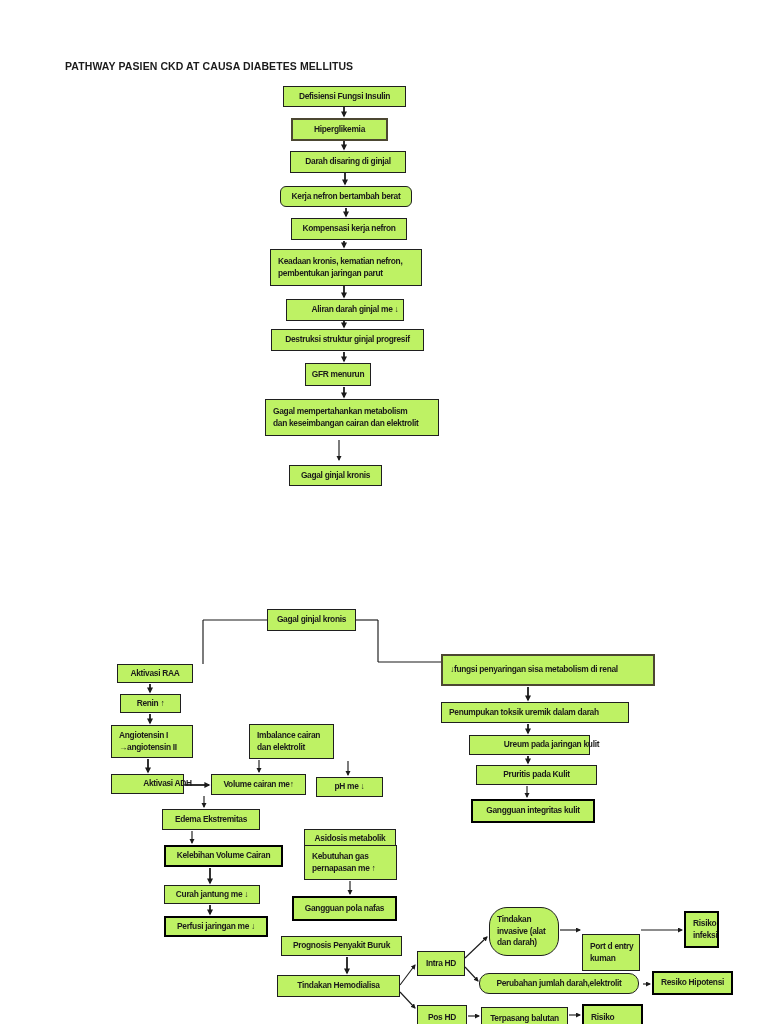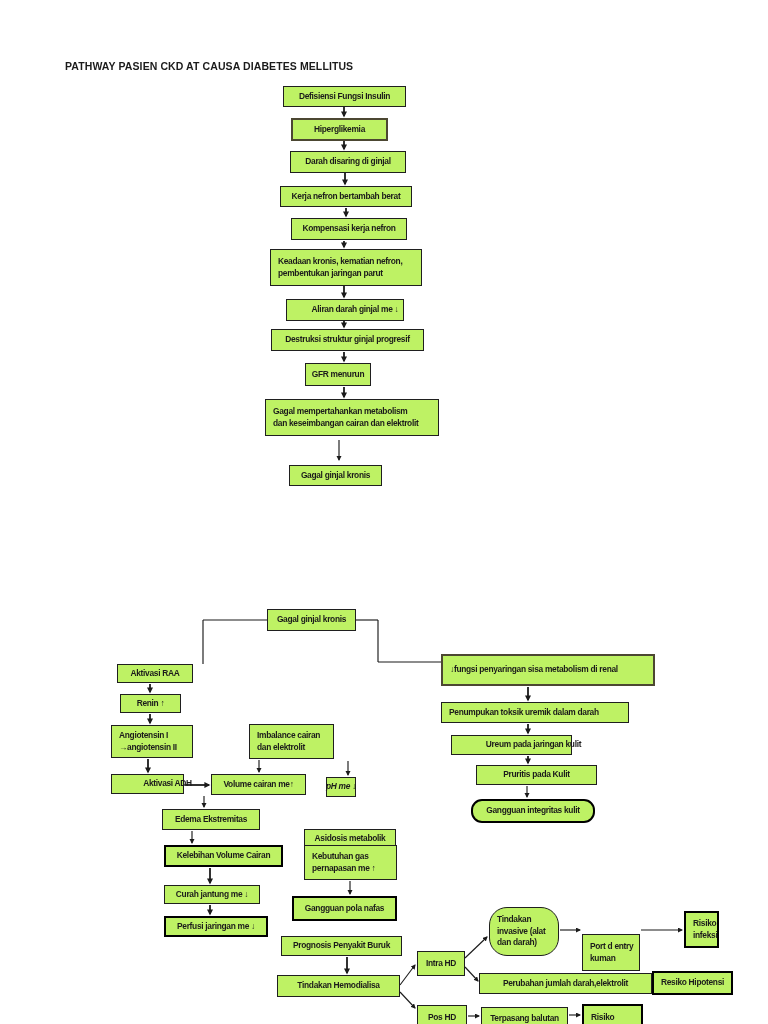--- a/index.html
+++ b/index.html
@@ -78,62 +78,62 @@
       <line x1="560" y1="930" x2="580" y2="930" stroke="#1b1b1b" stroke-width="1.15" marker-end="url(#ah-n)"></line>
       <line x1="641" y1="930" x2="682" y2="930" stroke="#1b1b1b" stroke-width="1.15" marker-end="url(#ah-n)"></line>
       <line x1="643" y1="984" x2="650" y2="984" stroke="#1b1b1b" stroke-width="1.15" marker-end="url(#ah-n)"></line>
       <line x1="468" y1="1016" x2="479" y2="1016" stroke="#1b1b1b" stroke-width="1.15" marker-end="url(#ah-n)"></line>
       <line x1="569" y1="1015" x2="580" y2="1015" stroke="#1b1b1b" stroke-width="1.15" marker-end="url(#ah-n)"></line>
     </svg>
   <div id="nodes-layer">
       <div class="node" style="left: 283px; top: 86px; width: 123px; height: 21px;">Defisiensi Fungsi Insulin</div>
       <div class="node accent" style="left: 291px; top: 118px; width: 97px; height: 23px;">Hiperglikemia</div>
       <div class="node" style="left: 290px; top: 151px; width: 116px; height: 22px;">Darah disaring di ginjal</div>
-      <div class="node" style="left: 280px; top: 186px; width: 132px; height: 21px;">Kerja nefron bertambah berat</div>
+      <div class="node" style="left: 280px; top: 186px; width: 132px; height: 21px; border-radius: 6px;">Kerja nefron bertambah berat</div>
       <div class="node" style="left: 291px; top: 218px; width: 116px; height: 22px;">Kompensasi kerja nefron</div>
       <div class="node left" style="left: 270px; top: 249px; width: 152px; height: 37px;">Keadaan kronis, kematian nefron,
 pembentukan jaringan parut</div>
       <div class="node" style="left: 286px; top: 299px; width: 118px; height: 22px; padding-left: 20px;">Aliran darah ginjal me ↓</div>
       <div class="node" style="left: 271px; top: 329px; width: 153px; height: 22px;">Destruksi struktur ginjal progresif</div>
       <div class="node" style="left: 305px; top: 363px; width: 66px; height: 23px;">GFR menurun</div>
       <div class="node left" style="left: 265px; top: 399px; width: 174px; height: 37px;">Gagal mempertahankan metabolism
 dan keseimbangan cairan dan elektrolit</div>
       <div class="node" style="left: 289px; top: 465px; width: 93px; height: 21px;">Gagal ginjal kronis</div>
       <div class="node" style="left: 267px; top: 609px; width: 89px; height: 22px;">Gagal ginjal kronis</div>
       <div class="node" style="left: 117px; top: 664px; width: 76px; height: 19px;">Aktivasi RAA</div>
       <div class="node" style="left: 120px; top: 694px; width: 61px; height: 19px;">Renin ↑</div>
       <div class="node left" style="left: 111px; top: 725px; width: 82px; height: 33px;">Angiotensin I
 →angiotensin II</div>
       <div class="node" style="left: 111px; top: 774px; width: 73px; height: 20px; padding-left: 40px;">Aktivasi ADH</div>
       <div class="node" style="left: 211px; top: 774px; width: 95px; height: 21px;">Volume cairan me↑</div>
       <div class="node left" style="left: 249px; top: 724px; width: 85px; height: 35px;">Imbalance cairan
 dan elektrolit</div>
-      <div class="node" style="left: 326px; top: 777px; width: 30px; height: 20px; font-style: italic;">pH me ↓</div>
+      <div class="node" style="left: 316px; top: 777px; width: 67px; height: 20px;">pH me ↓</div>
       <div class="node" style="left: 162px; top: 809px; width: 98px; height: 21px;">Edema Ekstremitas</div>
       <div class="node heavy" style="left: 164px; top: 845px; width: 119px; height: 22px;">Kelebihan Volume Cairan</div>
       <div class="node" style="left: 164px; top: 885px; width: 96px; height: 19px;">Curah jantung me ↓</div>
       <div class="node heavy" style="left: 164px; top: 916px; width: 104px; height: 21px;">Perfusi jaringan me ↓</div>
       <div class="node" style="left: 304px; top: 809px; width: 92px; height: 20px; margin-top: 20px;">Asidosis metabolik</div>
       <div class="node left" style="left: 304px; top: 845px; width: 93px; height: 35px;">Kebutuhan gas
 pernapasan me ↑</div>
       <div class="node heavy" style="left: 292px; top: 896px; width: 105px; height: 25px;">Gangguan pola nafas</div>
       <div class="node left" style="left: 441px; top: 702px; width: 188px; height: 21px;">Penumpukan toksik uremik dalam darah</div>
       <div class="node accent left" style="left: 441px; top: 654px; width: 214px; height: 32px;">↓fungsi penyaringan sisa metabolism di renal</div>
-      <div class="node" style="left: 451px; top: 735px; width: 121px; height: 20px; padding-left: 44px;">Ureum pada jaringan kulit</div>
+      <div class="node" style="left: 469px; top: 735px; width: 121px; height: 20px; padding-left: 44px;">Ureum pada jaringan kulit</div>
       <div class="node" style="left: 476px; top: 765px; width: 121px; height: 20px;">Pruritis pada Kulit</div>
-      <div class="node heavy" style="left: 471px; top: 799px; width: 124px; height: 24px; border-radius: 11px;">Gangguan integritas kulit</div>
+      <div class="node heavy" style="left: 471px; top: 799px; width: 124px; height: 24px;">Gangguan integritas kulit</div>
       <div class="node" style="left: 281px; top: 936px; width: 121px; height: 20px;">Prognosis Penyakit Buruk</div>
       <div class="node" style="left: 277px; top: 975px; width: 123px; height: 22px;">Tindakan Hemodialisa</div>
       <div class="node" style="left: 417px; top: 951px; width: 48px; height: 25px;">Intra HD</div>
       <div class="node left" style="left: 489px; top: 907px; width: 70px; height: 49px; border-radius: 18px;">Tindakan
 invasive (alat
 dan darah)</div>
       <div class="node left" style="left: 582px; top: 911px; width: 58px; height: 37px; margin-top: 23px;">Port d entry
 kuman</div>
       <div class="node heavy left" style="left: 684px; top: 911px; width: 35px; height: 37px;">Risiko
 infeksi</div>
-      <div class="node" style="left: 479px; top: 973px; width: 173px; height: 21px;">Perubahan jumlah darah,elektrolit</div>
+      <div class="node" style="left: 479px; top: 973px; width: 160px; height: 21px; border-radius: 10px;">Perubahan jumlah darah,elektrolit</div>
       <div class="node heavy" style="left: 652px; top: 971px; width: 81px; height: 24px;">Resiko Hipotensi</div>
       <div class="node" style="left: 417px; top: 1005px; width: 50px; height: 25px;">Pos HD</div>
       <div class="node" style="left: 481px; top: 1007px; width: 87px; height: 24px;">Terpasang balutan</div>
       <div class="node heavy left" style="left: 582px; top: 1004px; width: 61px; height: 28px;">Risiko</div>
     </div>
 </div>
 
 </body></html>

